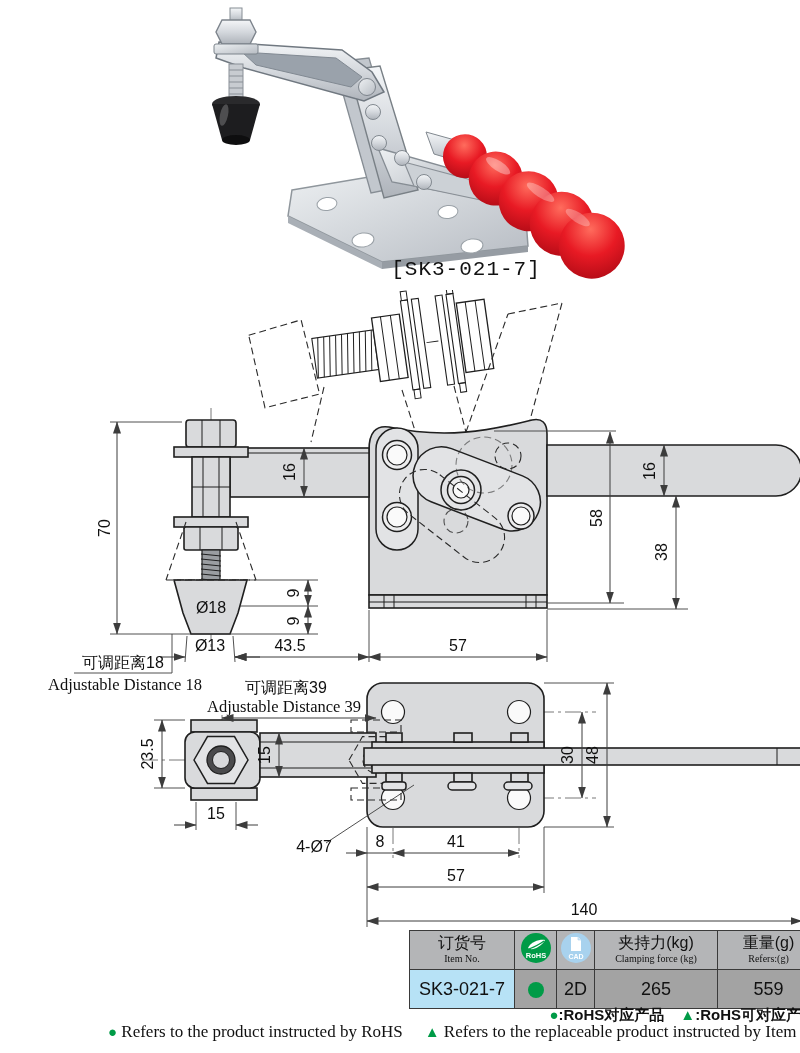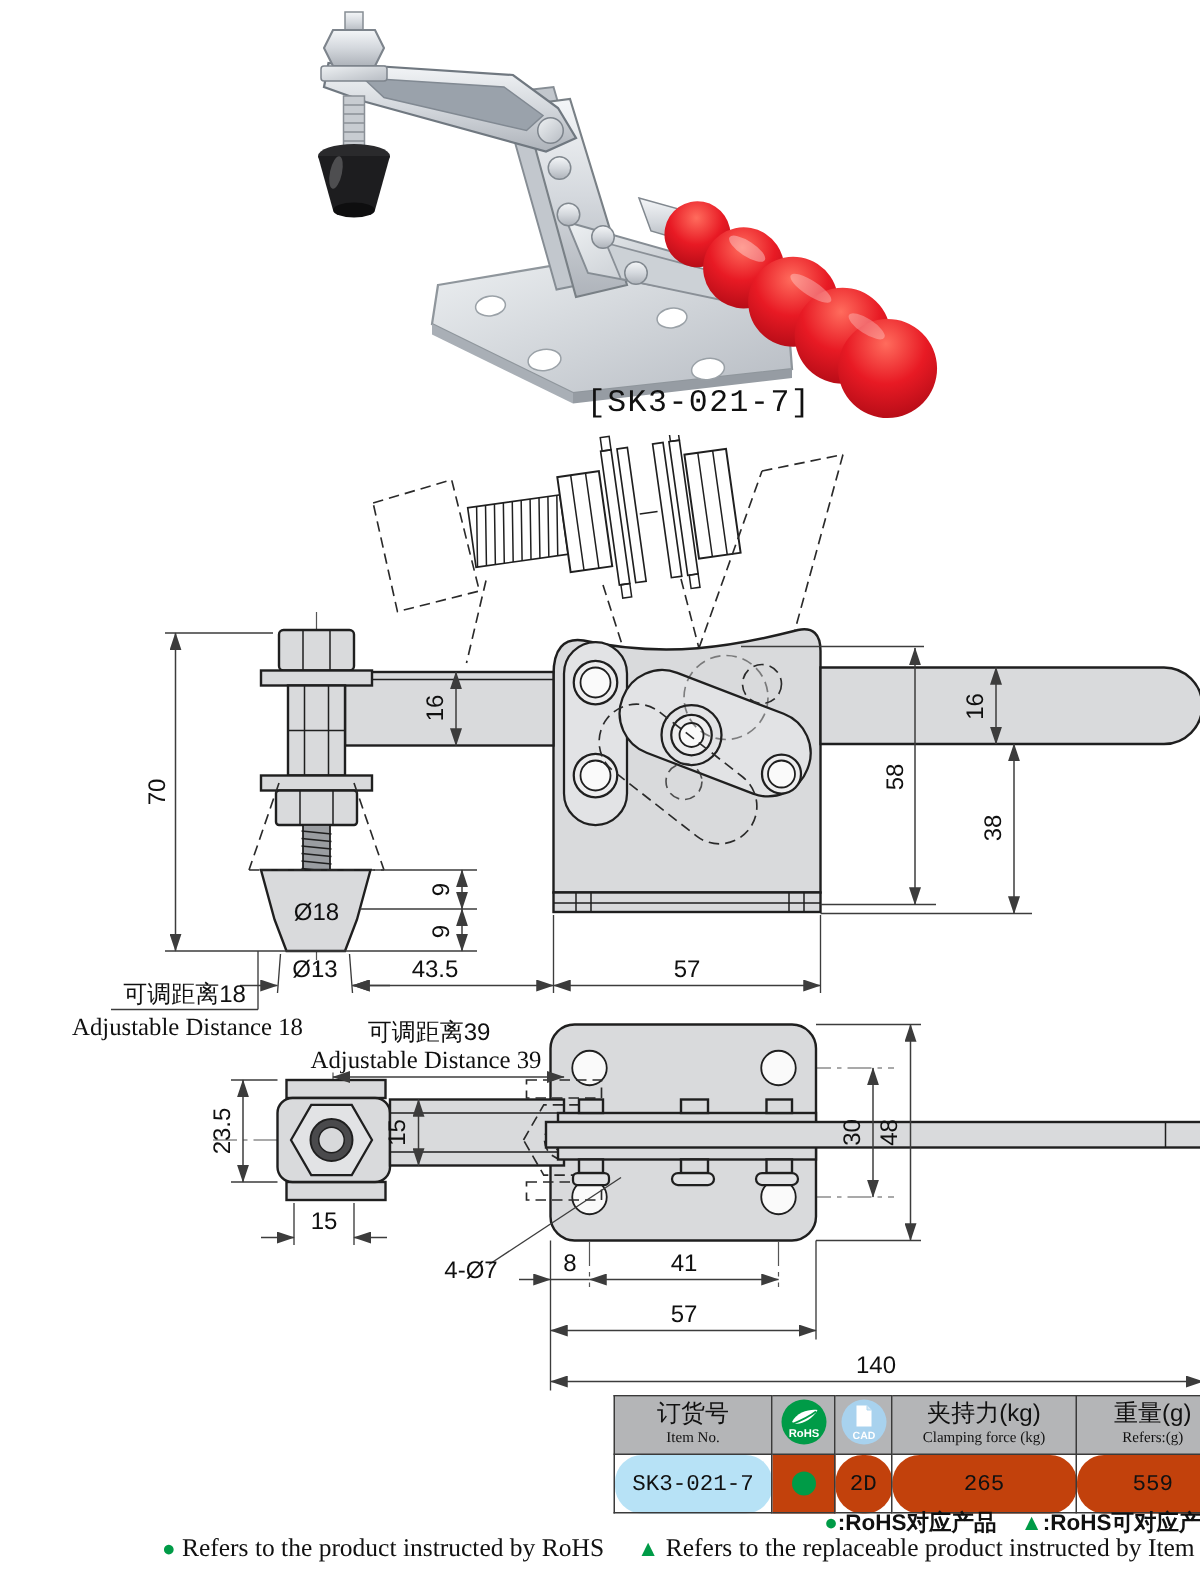--- a/index.html
+++ b/index.html
@@ -21,25 +21,25 @@
   .slab{font:16.5px "Liberation Serif",serif;fill:#101010;}
 
   
   .code-label{left:337px;top:258px;width:210px;text-align:center;
     font:21px "Liberation Mono",monospace;letter-spacing:1px;}
 
   
   .spec-table{left:385px;top:930px;border-collapse:collapse;table-layout:fixed;}
   .spec-table td{border:1.6px solid #3a3a3a;text-align:center;vertical-align:middle;padding:0;}
   .spec-table .hd{background:#b4b5b7;height:38px;}
-  .spec-table .dr td{height:38px;background:#c2410c;}
+  .spec-table .dr td{height:38px;background:#a3a3a3;}
   .spec-table .item-cell{background:#b7e2f6 !important;}
   .h-cn{display:block;font-size:16px;line-height:17px;}
   .h-en{display:block;font-family:"Liberation Serif",serif;font-size:10px;line-height:15px;}
-  .mono{font-family:Liberation Mono, monospace;font-size:15px;border-radius:18px;}
+  .mono{font-family:Liberation Sans, sans-serif;font-size:18px;}
   .gdot{display:inline-block;width:16px;height:16px;border-radius:50%;background:#009b47;vertical-align:middle;}
 
   
   .legend{top:1006px;right:8px;display:flex;gap:16px;font-size:15px;align-items:flex-start;font-weight:bold;}
   .legend .mark,.footnote .mark{color:#009b47;font-size:15px;}
   .footnote{top:1022px;left:84px;right:6px;display:flex;gap:22px;align-items:flex-end;
     font-family:"Liberation Serif",serif;font-size:17px;}
 </style>
 </head>
 <body>

